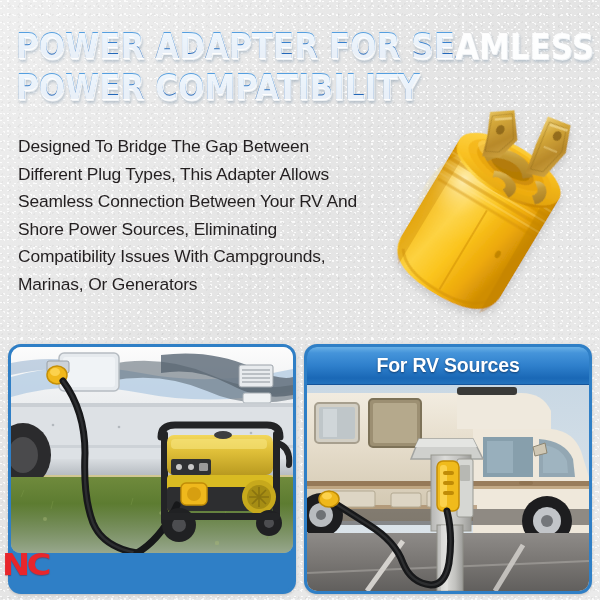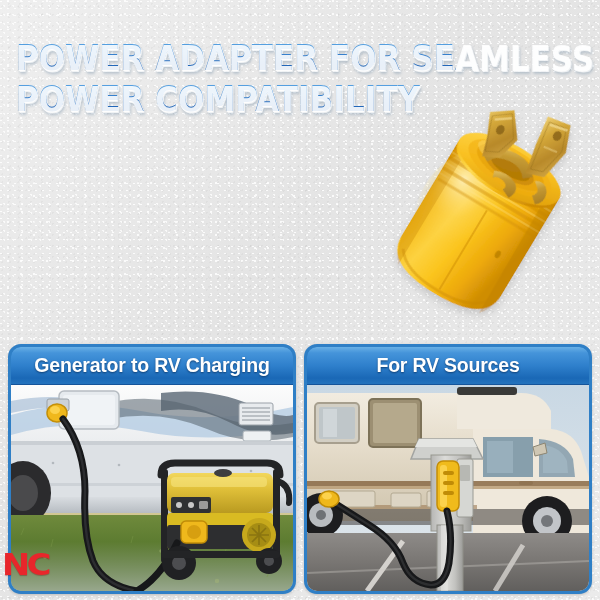--- a/index.html
+++ b/index.html
@@ -28,21 +28,20 @@
     background-size: 7px 7px, 9px 9px, 11px 11px, 8px 8px, 13px 13px, 10px 10px, 100% 100%;
     overflow: hidden;
   }
 
   
   .headline {
     position: absolute;
     left: 16px;
     top: 26px;
     width: 500px;
-    margin-top: 12px;
   }
   .headline-line {
     font-family: "DejaVu Sans", sans-serif;
     font-weight: bold;
     font-size: 35px;
     line-height: 41px;
     letter-spacing: 0.2px;
     text-transform: uppercase;
     transform: scaleX(0.88);
     transform-origin: left center;
@@ -156,20 +155,21 @@
 </head>
 <body>
 
 <div class="canvas">
 
   <div class="headline">
     <div class="headline-line">POWER ADAPTER FOR SEAMLESS</div>
     <div class="headline-line">POWER COMPATIBILITY</div>
   </div>
 
+  <p class="body-copy">Designed To Bridge The Gap Between Different Plug Types, This Adapter Allows Seamless Connection Between Your RV And Shore Power Sources, Eliminating Compatibility Issues With Campgrounds, Marinas, Or Generators</p>
 
   <div class="product">
     <svg viewBox="0 0 236 250" width="236" height="250" aria-hidden="true">
       <defs>
         <linearGradient id="bodyGrad" x1="0" y1="0" x2="1" y2="0.25">
           <stop offset="0%" stop-color="#e09d06"></stop>
           <stop offset="14%" stop-color="#f3b713"></stop>
           <stop offset="38%" stop-color="#fdd240"></stop>
           <stop offset="58%" stop-color="#fbc51f"></stop>
           <stop offset="82%" stop-color="#eda909"></stop>
@@ -291,23 +291,20 @@
                  L 123 104
                  Q 126 98 118 96
                  Q 111 95 108 99 Z" fill="url(#brassGrad2)"></path>
 
         <path d="M 68 206 Q 80 224 118 224 Q 156 224 168 206" fill="none" stroke="#c98705" stroke-width="3" opacity="0.4"></path>
       </g>
     </svg>
   </div>
 
   <div class="panel panel-left">
-    <div class="panel-banner">
-      <span class="panel-banner-text">Generator to RV Charging</span>
-    </div>
     <div class="panel-photo">
       <svg viewBox="0 0 282 206" width="282" height="206" preserveAspectRatio="xMidYMid slice" aria-hidden="true">
         <defs>
           <linearGradient id="rvBodyL" x1="0" y1="0" x2="0" y2="1">
             <stop offset="0%" stop-color="#fcfcfc"></stop>
             <stop offset="40%" stop-color="#eceef0"></stop>
             <stop offset="72%" stop-color="#d8dce0"></stop>
             <stop offset="100%" stop-color="#c2c7cc"></stop>
           </linearGradient>
           <linearGradient id="grassL" x1="0" y1="0" x2="0" y2="1">

